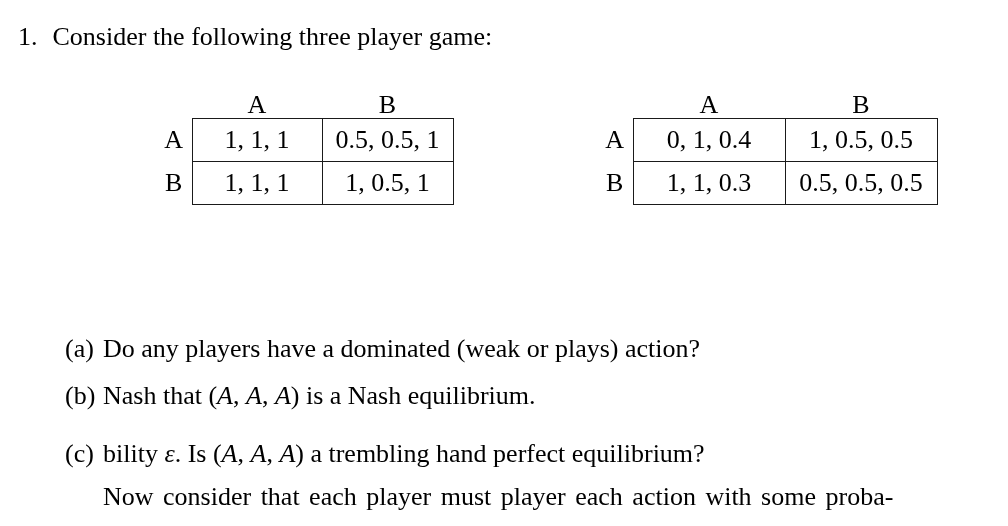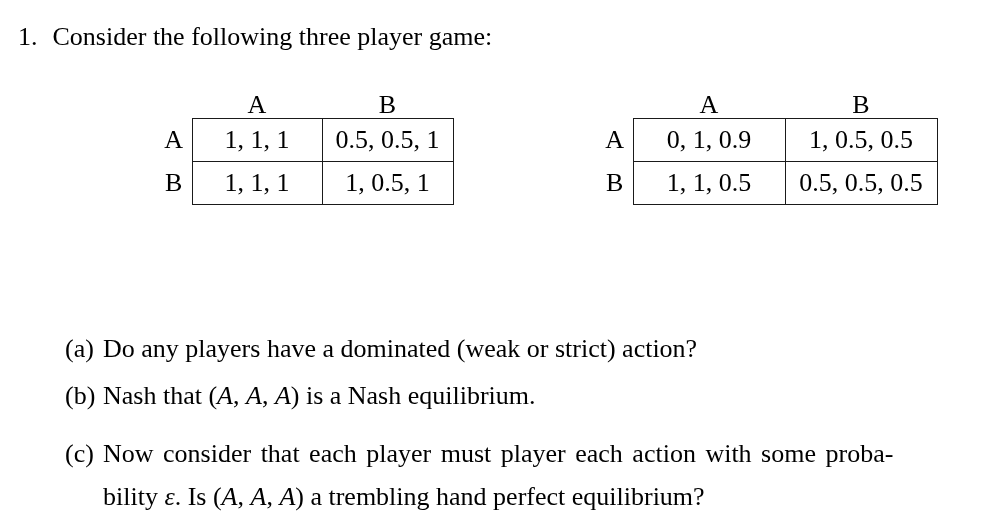--- a/index.html
+++ b/index.html
@@ -120,47 +120,47 @@
   <div class="game game-right">
     <table>
       <tbody>
           <tr>
         <td class="rowh"></td>
         <th class="colh c1">A</th>
         <th class="colh c2">B</th>
       </tr>
       <tr>
         <th class="rowh">A</th>
-        <td class="cell c1">0, 1, 0.9</td>
+        <td class="cell c1">0, 1, 0.4</td>
         <td class="cell c2">1, 0.5, 0.5</td>
       </tr>
       <tr>
         <th class="rowh">B</th>
-        <td class="cell c1">1, 1, 0.5</td>
+        <td class="cell c1">1, 1, 0.3</td>
         <td class="cell c2">0.5, 0.5, 0.5</td>
       </tr>
     </tbody>
       </table>
   </div>
 
   <div class="q q-a">
     <span class="qlabel">(a)</span>
     <span class="qtext">
-      <span class="line"><span>Do any players have a dominated (weak or strict) action?</span></span>
+      <span class="line"><span>Do any players have a dominated (weak or plays) action?</span></span>
     </span>
   </div>
 
   <div class="q q-b">
     <span class="qlabel">(b)</span>
     <span class="qtext">
       <span class="line"><span>Nash that (</span><span class="mi">A</span><span>, </span><span class="mi">A</span><span>, </span><span class="mi">A</span><span>) is a Nash equilibrium.</span></span>
     </span>
   </div>
 
   <div class="q q-c">
     <span class="qlabel">(c)</span>
     <span class="qtext">
+      <span class="line"><span>bility </span><span class="mi">ε</span><span>. Is (</span><span class="mi">A</span><span>, </span><span class="mi">A</span><span>, </span><span class="mi">A</span><span>) a trembling hand perfect equilibrium?</span></span>
       <span class="line stretch"><span>Now consider that each player must player each action with some proba-</span></span>
-      <span class="line"><span>bility </span><span class="mi">ε</span><span>. Is (</span><span class="mi">A</span><span>, </span><span class="mi">A</span><span>, </span><span class="mi">A</span><span>) a trembling hand perfect equilibrium?</span></span>
     </span>
   </div>
 
 </div>
 
 </body></html>

